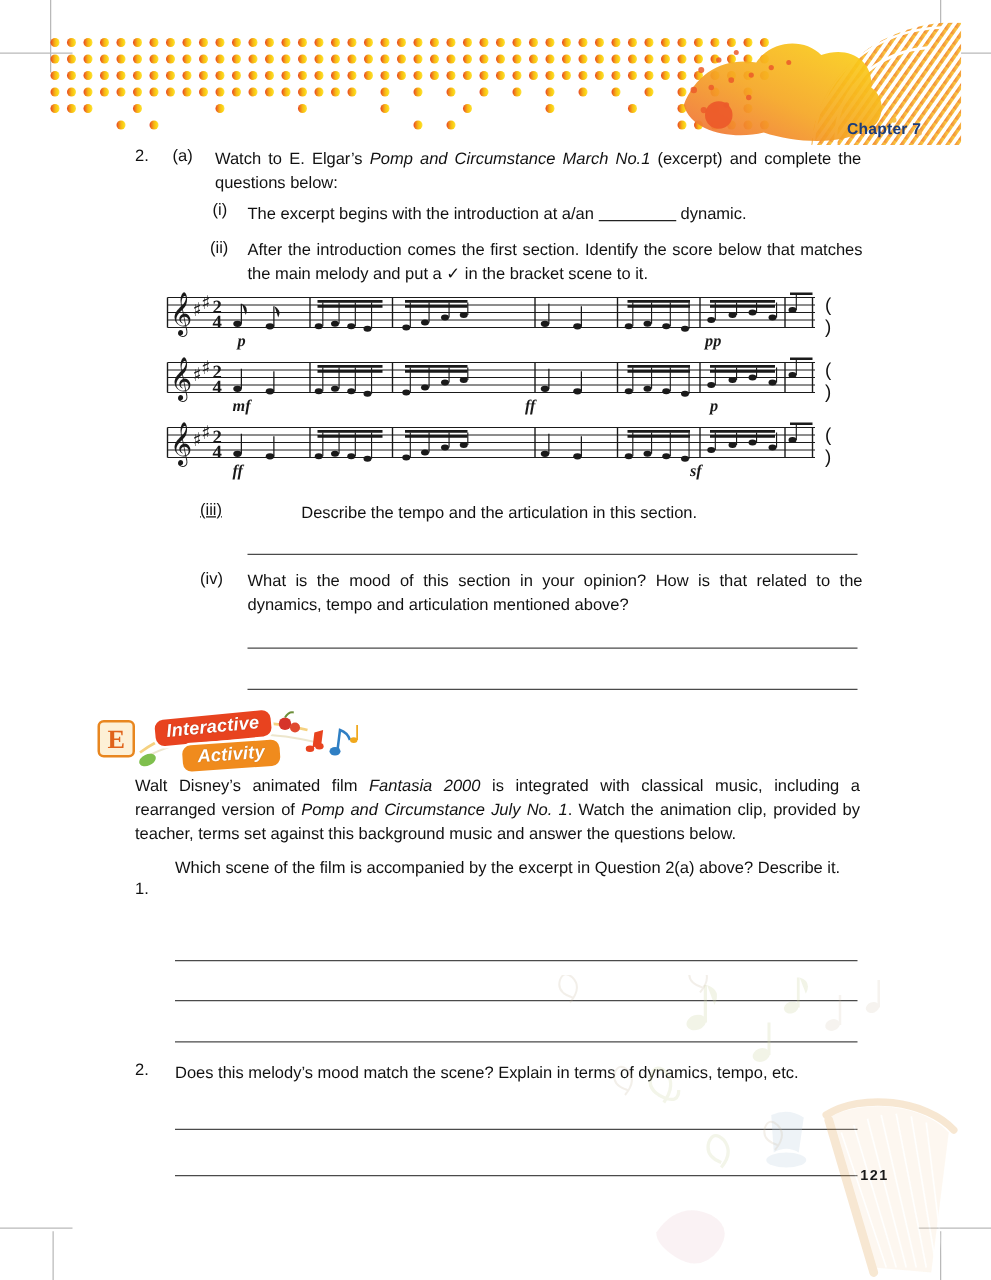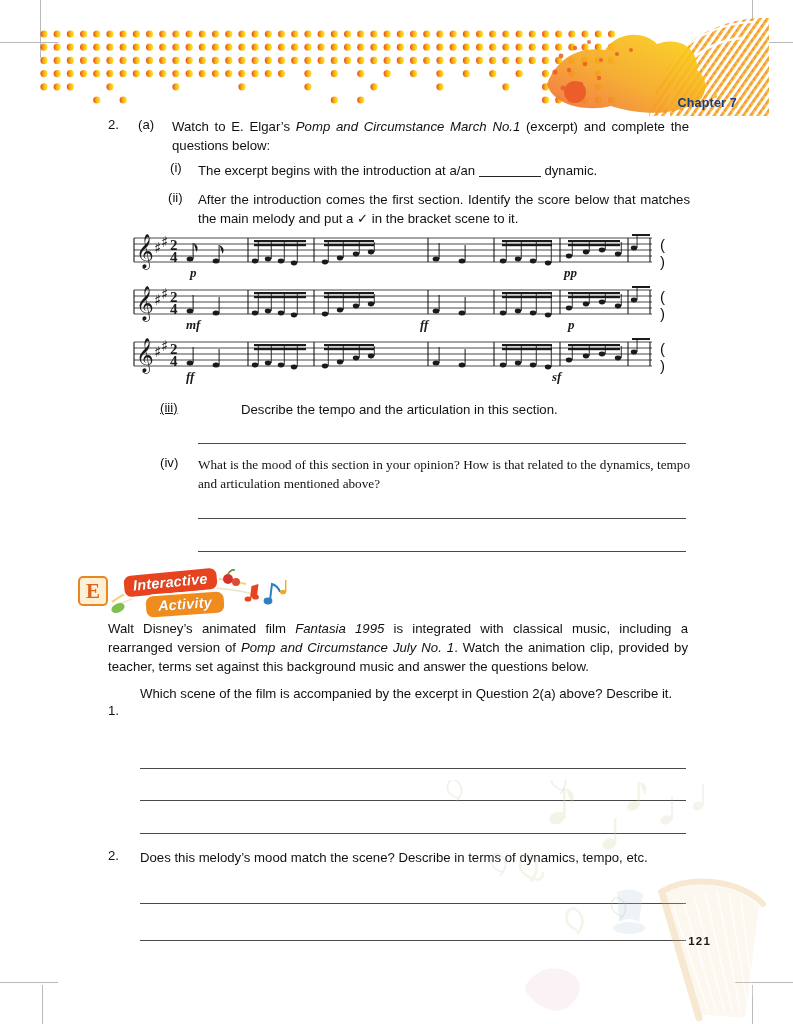--- a/index.html
+++ b/index.html
@@ -688,21 +688,21 @@
     <text x="424" y="49" font-family="Liberation Serif, serif" font-style="italic" font-weight="bold" font-size="13" fill="#1a1a1a">sf</text>
   </svg>
   <div class="bracket" style="left:532px; top:8px;">(   )</div>
 </div>
 
 <div class="num" style="left:160px; top:400px;text-decoration:underline;">(iii)</div>
 <div class="txt" style="left:198px; top:400px; width:492px; text-align:left;margin-left:43px;">Describe the tempo and the articulation in this section.</div>
 <div class="rule" style="left:198px; top:443px; width:488px;"></div>
 
 <div class="num" style="left:160px; top:455px;">(iv)</div>
-<div class="txt" style="left:198px; top:455px; width:492px;font-family:Liberation Serif, serif;">What is the mood of this section in your opinion? How is that related to the dynamics, tempo and articulation mentioned above?</div>
+<div class="txt" style="left:198px; top:455px; width:492px;">What is the mood of this section in your opinion? How is that related to the dynamics, tempo and articulation mentioned above?</div>
 <div class="rule" style="left:198px; top:518px; width:488px;"></div>
 <div class="rule" style="left:198px; top:551px; width:488px;"></div>
 
 <div class="ia-badge">
   <svg width="215" height="48" viewBox="0 0 215 48" style="position:absolute; left:0; top:0;">
     <path d="M34 34 C 70 8, 120 4, 168 16" fill="none" stroke="#f3c96a" stroke-width="2.2" opacity=".85"></path>
     <path d="M34 40 C 74 18, 126 14, 176 26" fill="none" stroke="#e9e0c0" stroke-width="1.6" opacity=".8"></path>
     <ellipse cx="40" cy="40" rx="7" ry="4.5" fill="#7fbf4d" transform="rotate(-25 40 40)"></ellipse>
     <circle cx="150" cy="11" r="5" fill="#d6342a"></circle>
     <circle cx="158" cy="14" r="4" fill="#e04a30"></circle>
@@ -720,31 +720,31 @@
         <ellipse cx="205" cy="24" rx="3" ry="2.3"></ellipse>
         <rect x="207" y="12" width="1.4" height="12"></rect>
       </g>
   </svg>
   <div class="ia-e">E</div>
   <div class="ia-word ia-w1">Interactive</div>
   <div class="ia-word ia-w2">Activity</div>
 </div>
 
 <div class="txt" style="left:108px; top:619px; width:580px;">
-  <span>Walt Disney’s animated film </span><i>Fantasia 1995</i><span> is integrated with classical music, including a rearranged version of </span><i>Pomp and Circumstance July No. 1</i><span>. Watch the animation clip, provided by teacher, terms set against this background music and answer the questions below.</span>
+  <span>Walt Disney’s animated film </span><i>Fantasia 2000</i><span> is integrated with classical music, including a rearranged version of </span><i>Pomp and Circumstance July No. 1</i><span>. Watch the animation clip, provided by teacher, terms set against this background music and answer the questions below.</span>
 </div>
 
 <div class="num" style="left:108px; top:703px;">1.</div>
 <div class="txt" style="left:140px; top:684px; width:548px;">Which scene of the film is accompanied by the excerpt in Question 2(a) above? Describe it.</div>
 <div class="rule" style="left:140px; top:768px; width:546px;"></div>
 <div class="rule" style="left:140px; top:800px; width:546px;"></div>
 <div class="rule" style="left:140px; top:833px; width:546px;"></div>
 
 <div class="num" style="left:108px; top:848px;">2.</div>
-<div class="txt" style="left:140px; top:848px; width:548px;">Does this melody’s mood match the scene? Describe in terms of dynamics, tempo, etc.</div>
+<div class="txt" style="left:140px; top:848px; width:548px;">Does this melody’s mood match the scene? Explain in terms of dynamics, tempo, etc.</div>
 <div class="rule" style="left:140px; top:903px; width:546px;"></div>
 <div class="rule" style="left:140px; top:940px; width:546px;"></div>
 
 <svg class="watermark" viewBox="0 0 280 250">
   <g opacity=".55">
     <path d="M186 240 L150 120 C 180 104, 226 110, 246 132 L232 244 Z" fill="#f4d9b6" opacity=".75"></path>
     <g stroke="#ffffff" stroke-width="1.4" opacity=".9">
       <line x1="160" y1="132" x2="196" y2="240"></line>
         <line x1="170" y1="126" x2="204" y2="240"></line>
       <line x1="181" y1="121" x2="212" y2="240"></line>

